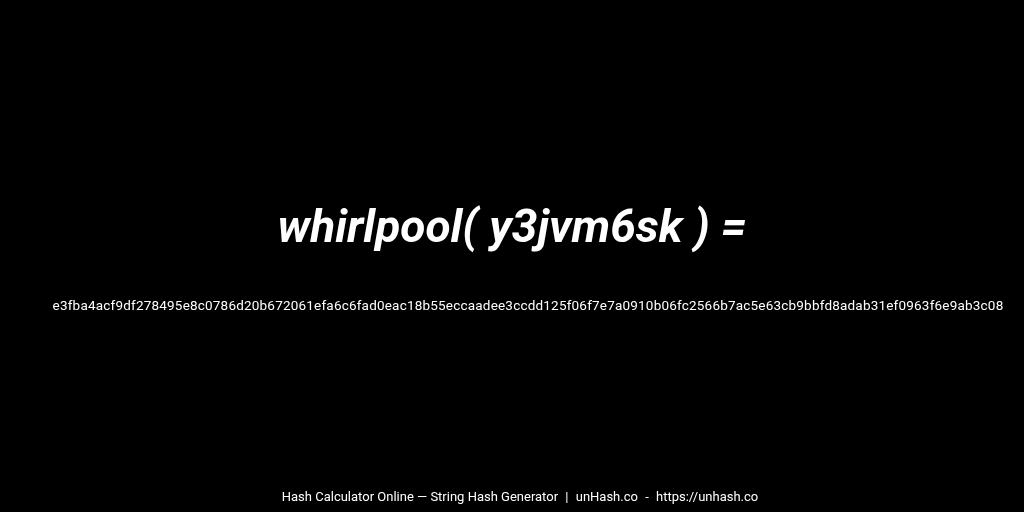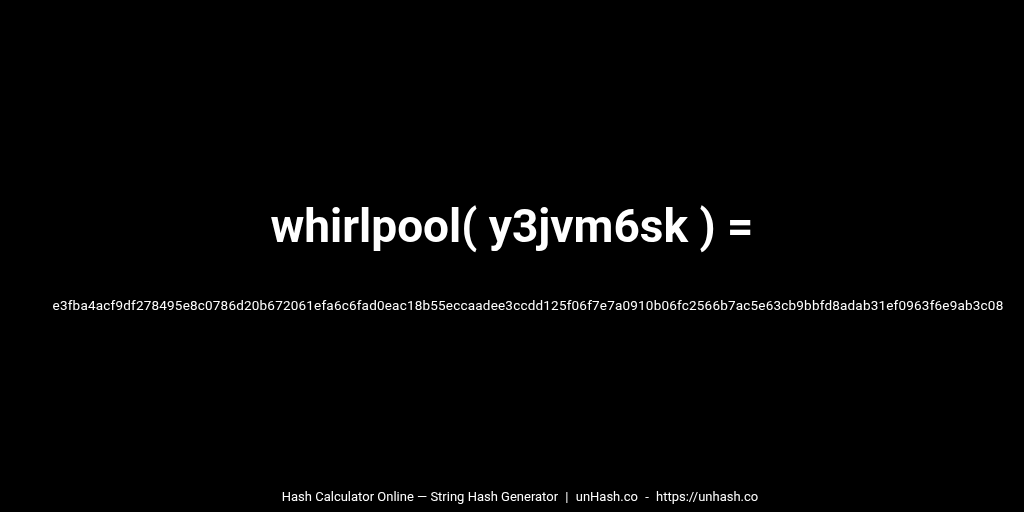--- a/index.html
+++ b/index.html
@@ -27,20 +27,21 @@
       align-items: center;
       justify-content: center;
       padding: 0 40px;
     }
     .heading {
       font-size: 46px;
       font-weight: 700;
       color: #ffffff;
       text-align: right;
       margin-bottom: 44px;
+      font-style: italic;
     }
     .hash-output {
       font-size: 13.5px;
       color: #ffffff;
       text-align: center;
       font-family: -apple-system, BlinkMacSystemFont, "Segoe UI", Roboto, Helvetica, Arial, sans-serif;
       letter-spacing: 0.2px;
       white-space: nowrap;
       margin-left: 32px;
     }

